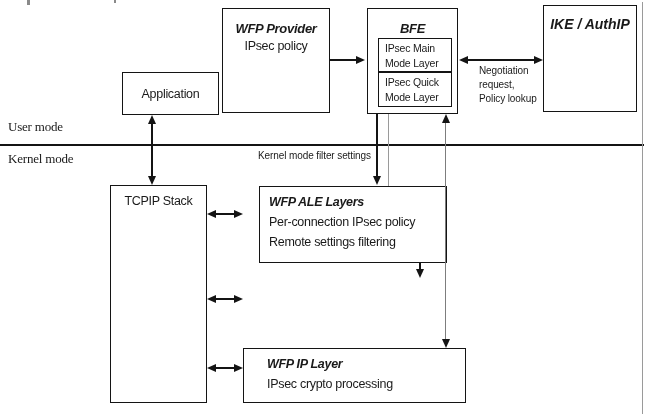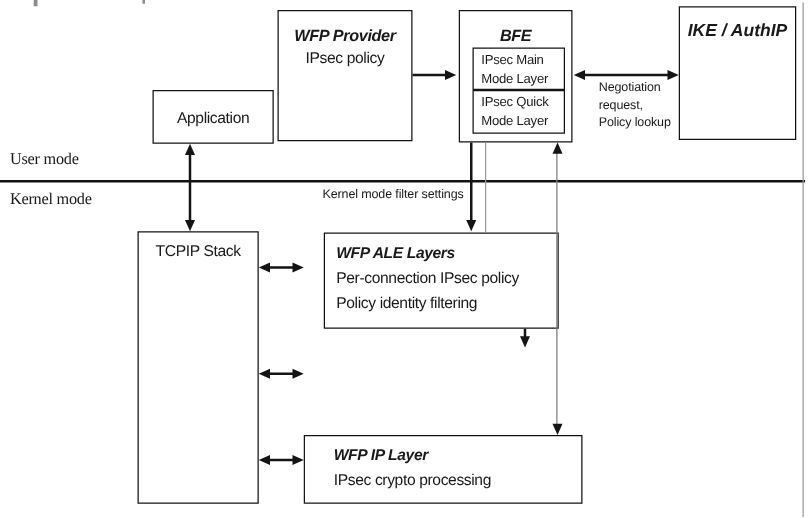--- a/index.html
+++ b/index.html
@@ -82,21 +82,21 @@
     <div class="box-title">IKE / AuthIP</div>
   </div>
 
   <div class="box centered" id="box-tcpip">
     <span>TCPIP Stack</span>
   </div>
 
   <div class="box" id="box-ale">
     <div class="box-title body-txt">WFP ALE Layers</div>
     <div class="body-txt">Per-connection IPsec policy</div>
-    <div class="body-txt">Policy identity filtering</div>
+    <div class="body-txt">Remote settings filtering</div>
   </div>
 
 
   <div class="box" id="box-ip">
     <div class="box-title body-txt">WFP IP Layer</div>
     <div class="body-txt">IPsec crypto processing</div>
   </div>
 
   <div class="lbl lbl-sm" style="left:258px;top:149px;">Kernel mode filter settings</div>
   <div class="lbl lbl-sm" style="left:479px;top:64px;">

